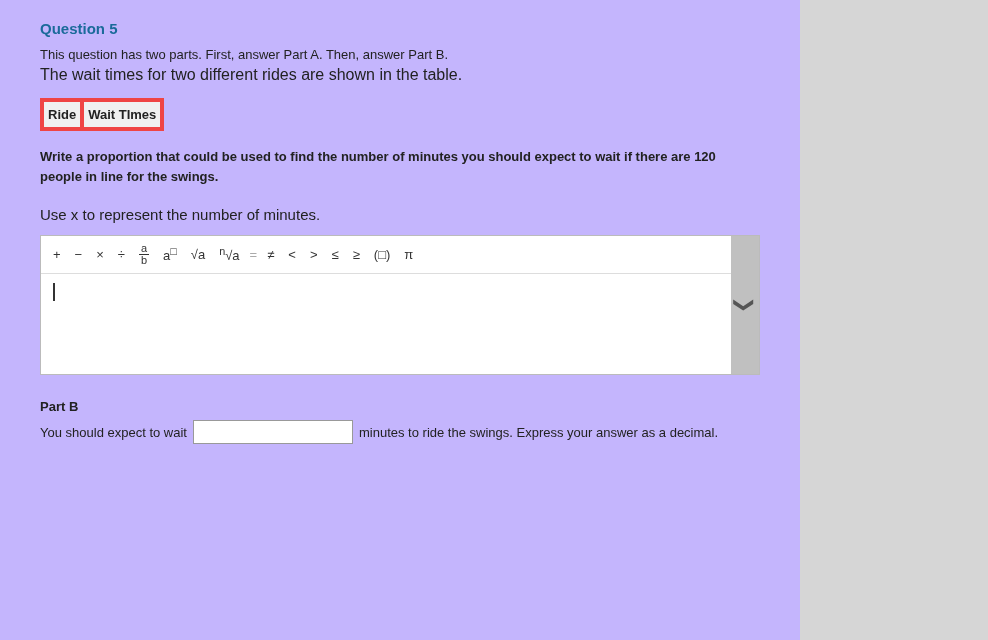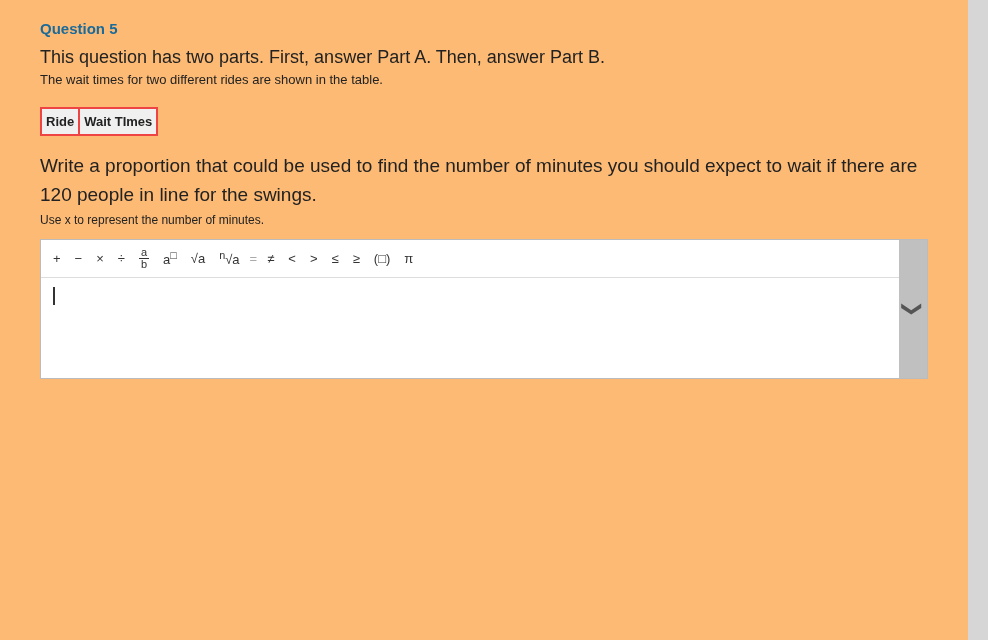--- a/index.html
+++ b/index.html
@@ -5,69 +5,70 @@
     * { box-sizing: border-box; margin: 0; padding: 0; }
     body {
       background-color: #d6d6d6;
       font-family: Arial, sans-serif;
       font-size: 14px;
       color: #222;
       min-height: 640px;
       width: 988px;
     }
     .page {
-      background: #fdba74;
-      width: 968px;
+      background: #c4b5fd;
+      width: 800px;
       min-height: 640px;
       padding: 20px 40px 30px 40px;
     }
     .question-title {
       color: #1a6a9a;
       font-size: 15px;
       font-weight: bold;
       margin-bottom: 10px;
     }
     .intro-text {
-      font-size: 18px;
+      font-size: 13px;
       color: #222;
       margin-bottom: 4px;
     }
     .part-label {
       font-size: 13px;
       font-weight: bold;
       color: #222;
       margin-bottom: 6px;
     }
     .part-desc {
-      font-size: 13px;
-      margin-bottom: 20px;
+      font-size: 16px;
+      margin-bottom: 14px;
     }
     
     .ride-table {
       border-collapse: collapse;
       margin-bottom: 16px;
       background: #fff;
     }
     .ride-table th, .ride-table td {
-      border: 2px solid #ef4444;
+      border: 4px solid #ef4444;
       padding: 5px 4px;
       font-size: 13px;
       text-align: center;
     }
     .ride-table th {
       font-weight: bold;
       background: #f0f0f0;
     }
     .write-prompt {
-      font-size: 19px;
-      margin-bottom: 4px;
+      font-size: 13px;
+      margin-bottom: 20px;
       line-height: 1.5;
+      font-weight: bold;
     }
     .use-x {
-      font-size: 12px;
+      font-size: 15px;
       margin-bottom: 12px;
     }
     
     .math-input-container {
       background: #fff;
       border: 1px solid #bbb;
       margin-bottom: 24px;
       position: relative;
     }
     .math-toolbar {
@@ -208,14 +209,22 @@
 
     <div class="math-input-area">
       <span class="math-cursor"></span>
     </div>
 
     <button class="scroll-btn">
       <span style="font-size:20px; transform: rotate(90deg); display:inline-block;">❯</span>
     </button>
   </div>
 
+  <div class="part-b-section">
+    <p class="part-label">Part B</p>
+    <div class="part-b-row">
+      <span>You should expect to wait</span>
+      <input class="part-b-input" type="text" value="" style="">
+      <span>minutes to ride the swings. Express your answer as a decimal.</span>
+    </div>
+  </div>
 
 </div>
 
 </body></html>

